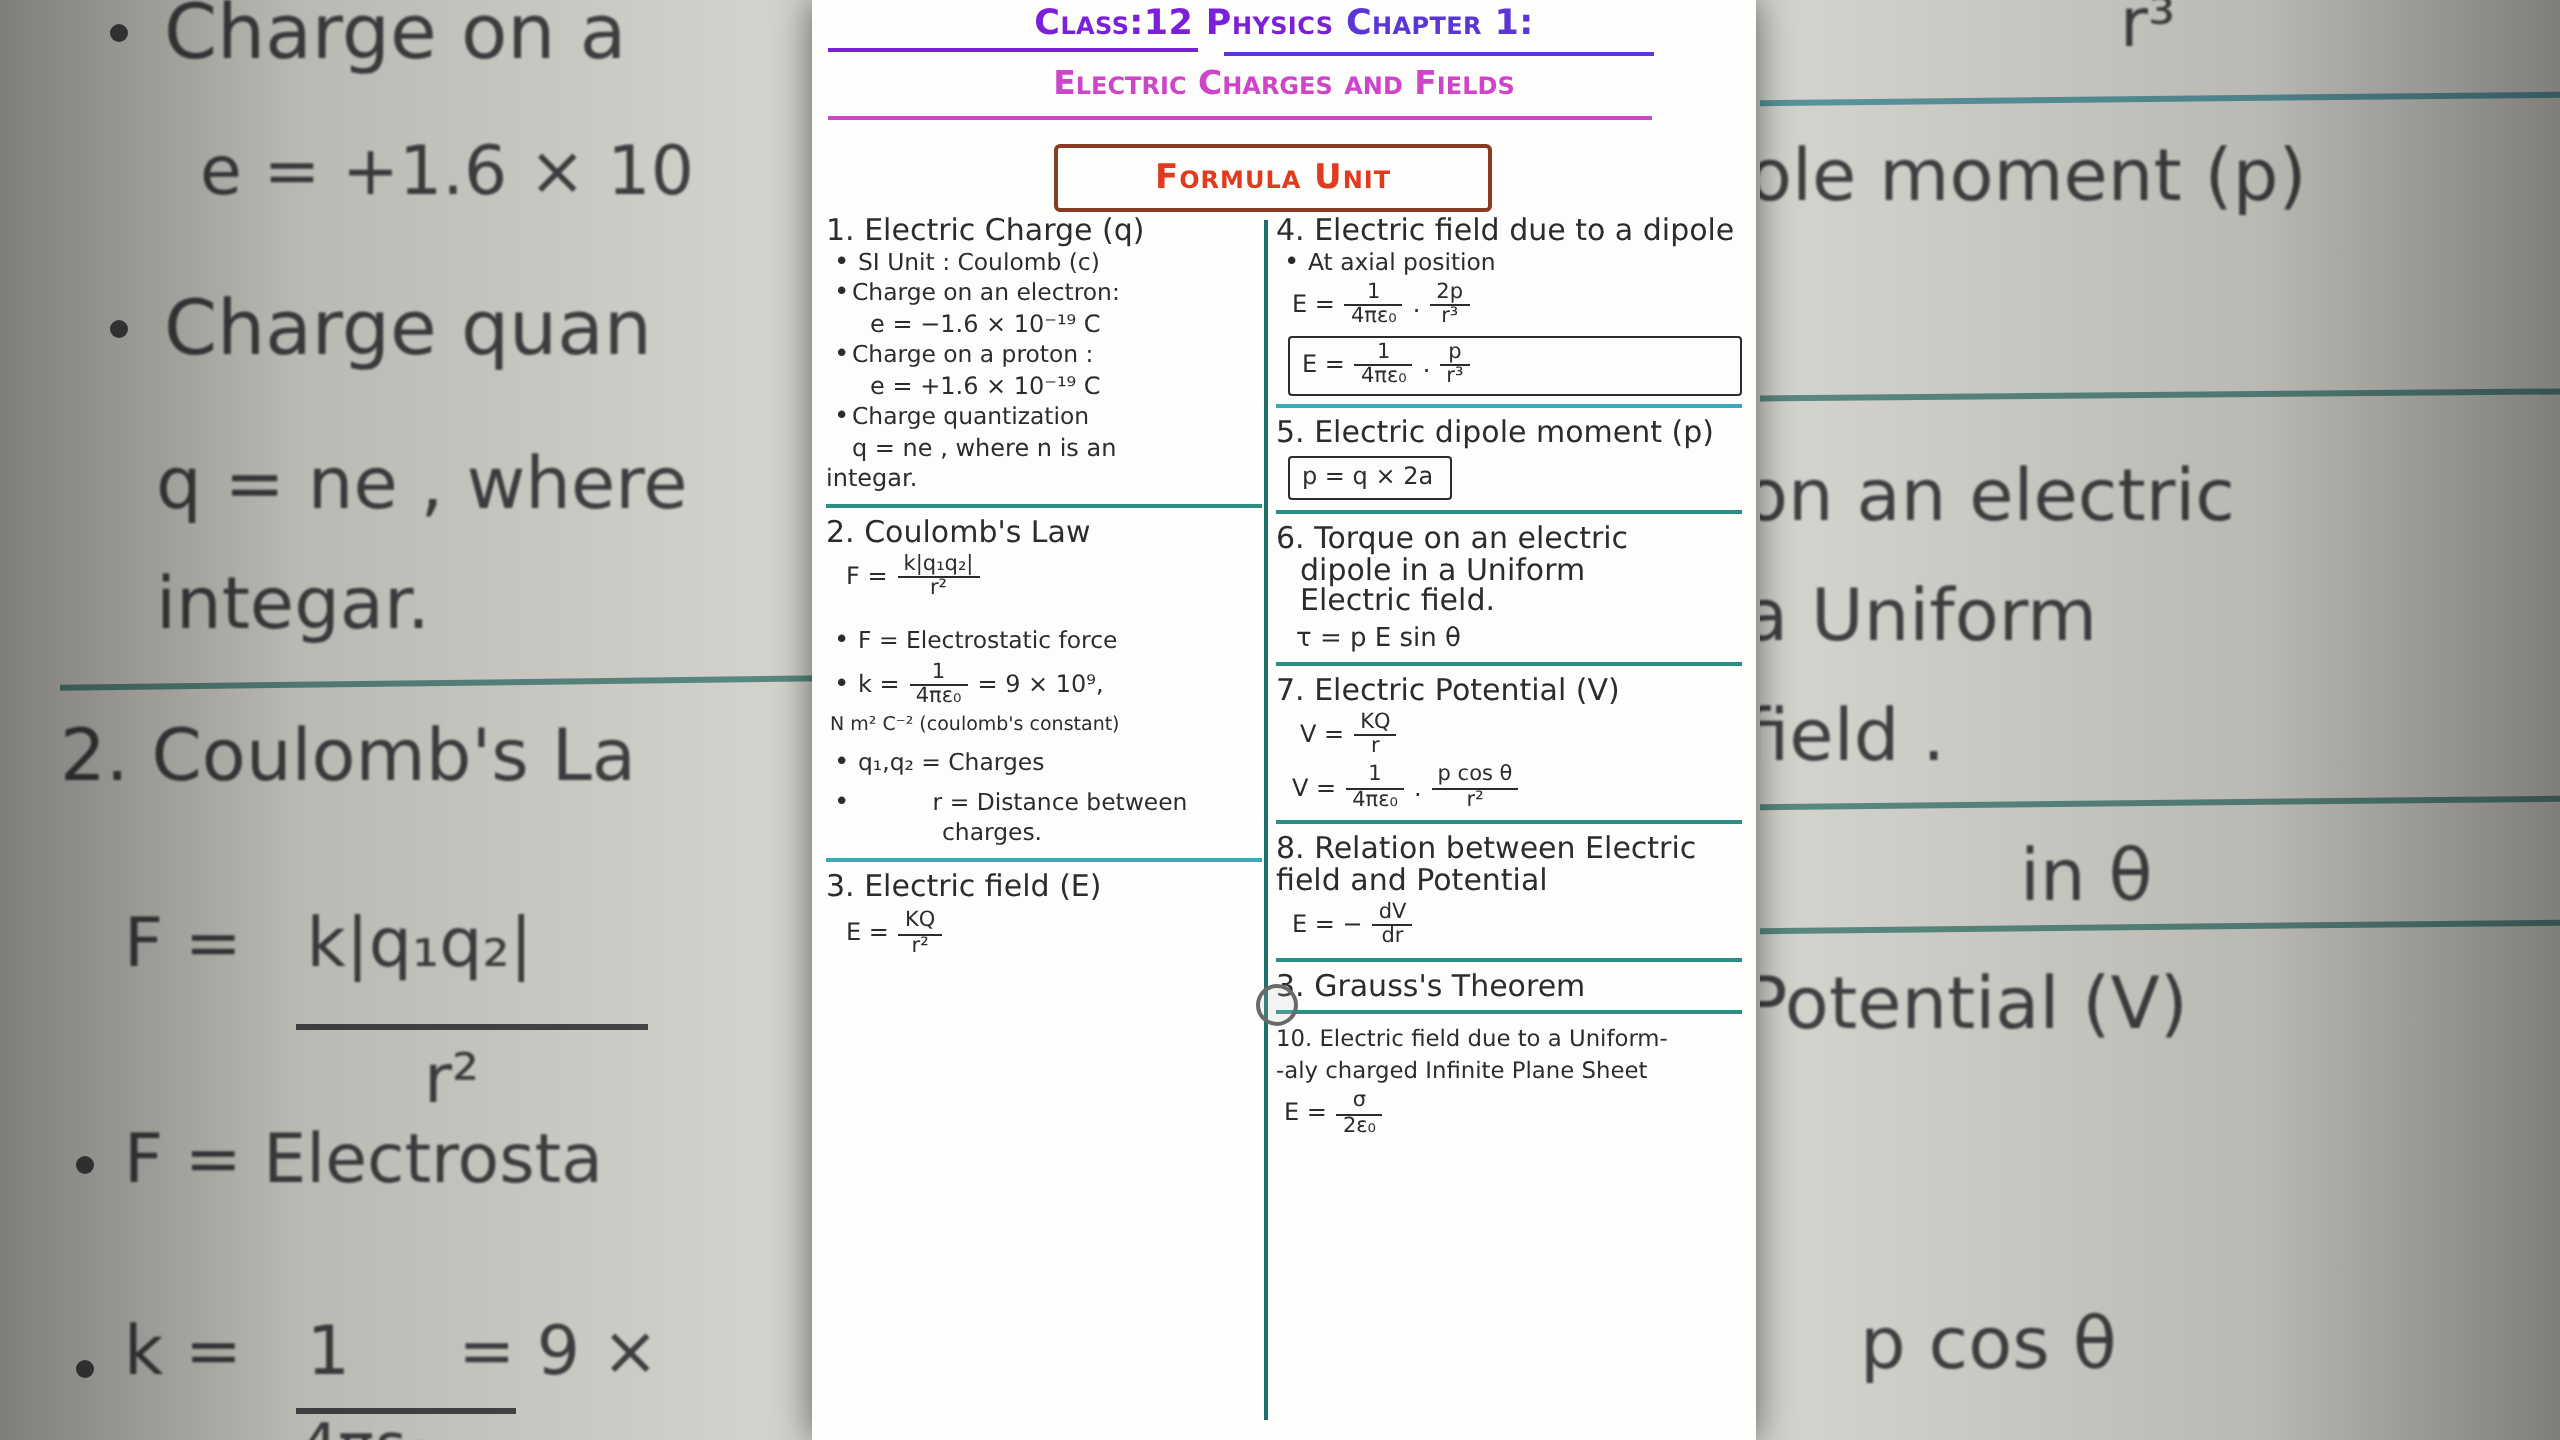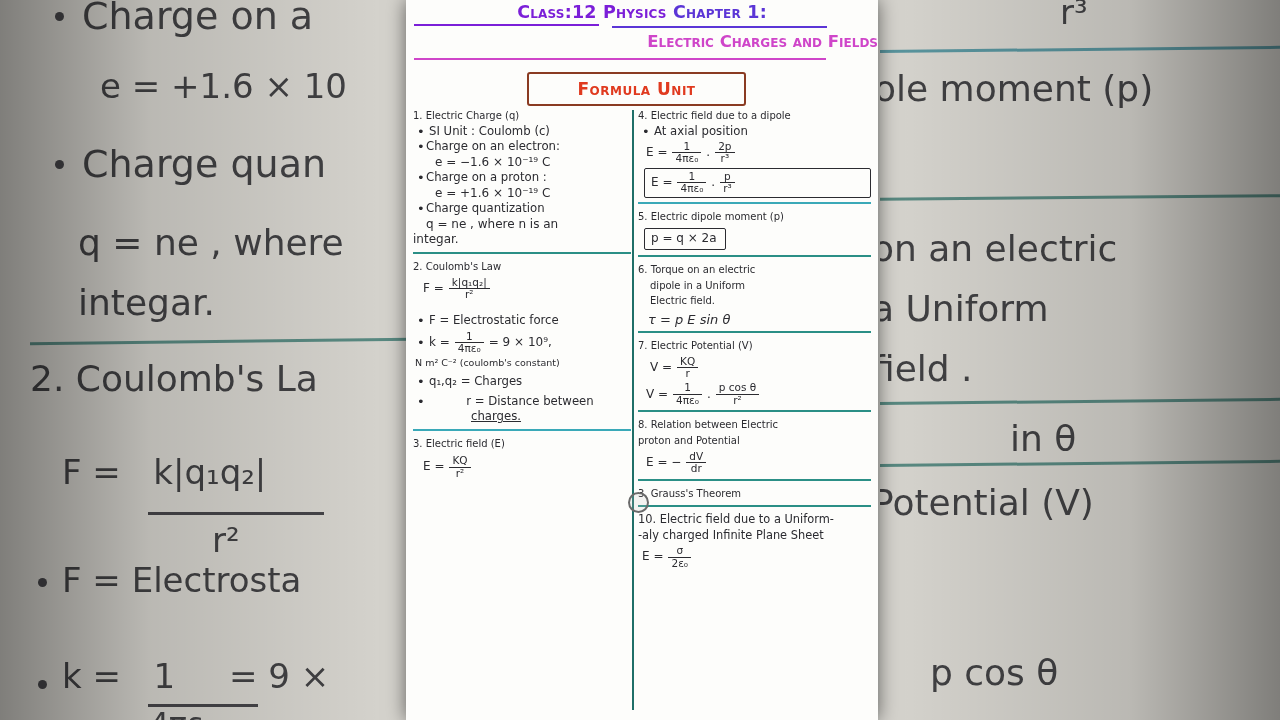--- a/index.html
+++ b/index.html
@@ -118,21 +118,21 @@
     top: 26px;
     width: 215px;
     height: 2px;
     background: #5b35d6;
   }
   .title2 {
     position: absolute;
     left: 0;
     top: 32px;
     width: 472px;
-    text-align: right;
+    text-align: center;
     font-size: 16.5px;
     color: #cf45c9;
     font-variant: small-caps;
     font-weight: 600;
   }
   .title-underline2 {
     position: absolute;
     left: 8px;
     top: 58px;
     width: 412px;
@@ -197,21 +197,21 @@
   .bullet::before {
     content: "•";
     position: absolute;
     left: 4px;
     font-size: 13px;
     line-height: 15px;
   }
   .bullet { position: relative; padding-left: 16px; }
 
   .eq { font-size: 12px; }
-  .ital { font-style: italic; }
+  .ital { }
 
   
   .frac {
     display: inline-block;
     vertical-align: middle;
     text-align: center;
     line-height: 1.08;
     margin: 0 2px;
   }
   .frac .num { display: block; font-size: 10.5px; padding: 0 3px; }
@@ -221,21 +221,21 @@
   .boxed {
     display: inline-block;
     border: 1.4px solid #2b2b30;
     padding: 2px 8px 3px 6px;
     margin: 3px 0 1px 6px;
     border-radius: 2px;
   }
 
   .eqrow { display: flex; align-items: center; gap: 3px; white-space: nowrap; }
 
-  .hdr { font-size: 10px; color: #2b2b30; }
+  .hdr { font-size: 15px; color: #2b2b30; }
 
   .cursor-ring {
     position: absolute;
     left: 628px;
     top: 500px;
     width: 17px;
     height: 17px;
     border-radius: 50%;
     border: 2px solid #6a6a6a;
     background: rgba(200,200,200,0.18);
@@ -340,21 +340,21 @@
           <span class="ln eq">k =</span>
           <span class="frac">
             <span class="num">1</span>
             <span class="den">4πε₀</span>
           </span>
           <span class="ln eq">= 9 × 10⁹,</span>
         </div>
         <div class="ln small" style="padding-left:2px;">N m² C⁻² (coulomb's constant)</div>
         <div class="ln bullet" style="margin-top:4px;">q₁,q₂ = Charges</div>
         <div class="ln bullet" style="margin-top:4px;text-align:center;">r = Distance between</div>
-        <div class="ln" style="padding-left:58px;text-decoration:underline;">charges.</div>
+        <div class="ln" style="padding-left:58px;">charges.</div>
       </div>
 
       <div class="hr teal2"></div>
 
       <div class="block">
         <div class="ln hdr">3. Electric field (E)</div>
         <div class="eqrow" style="padding-left:10px; margin-top:4px;">
           <span class="ln eq">E =</span>
           <span class="frac">
             <span class="num">KQ</span>
@@ -433,21 +433,21 @@
             <span class="num">p cos θ</span>
             <span class="den">r²</span>
           </span>
         </div>
       </div>
 
       <div class="hr"></div>
 
       <div class="block">
         <div class="ln hdr">8. Relation between Electric</div>
-        <div class="ln hdr">proton and Potential</div>
+        <div class="ln hdr">field and Potential</div>
         <div class="eqrow" style="padding-left:8px; margin-top:3px;">
           <span class="ln eq">E = −</span>
           <span class="frac">
             <span class="num">dV</span>
             <span class="den">dr</span>
           </span>
         </div>
       </div>
 
       <div class="hr"></div>

